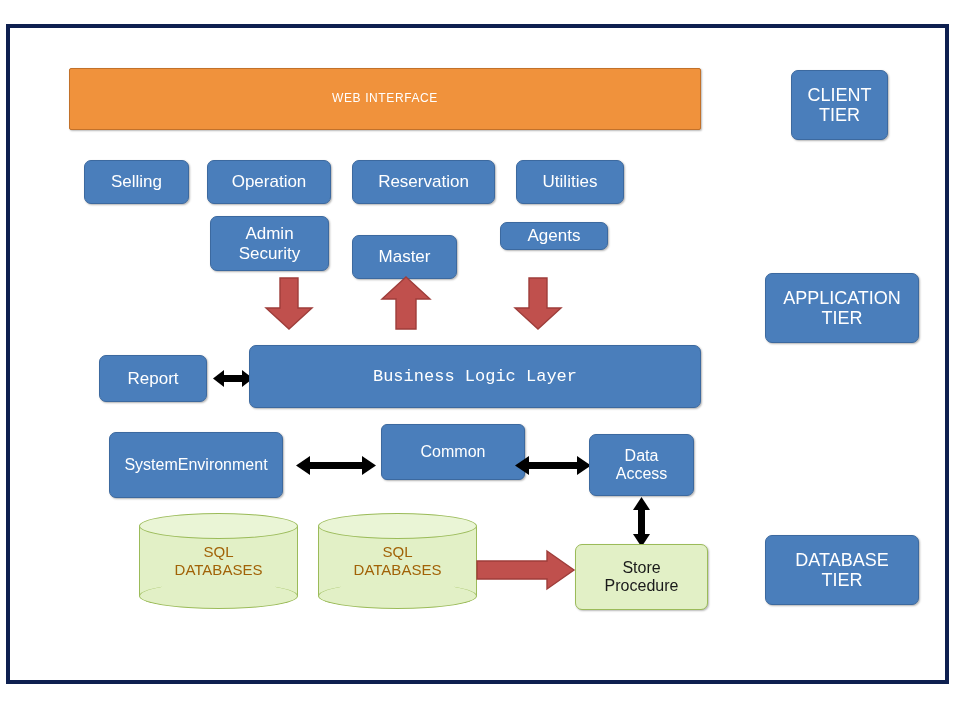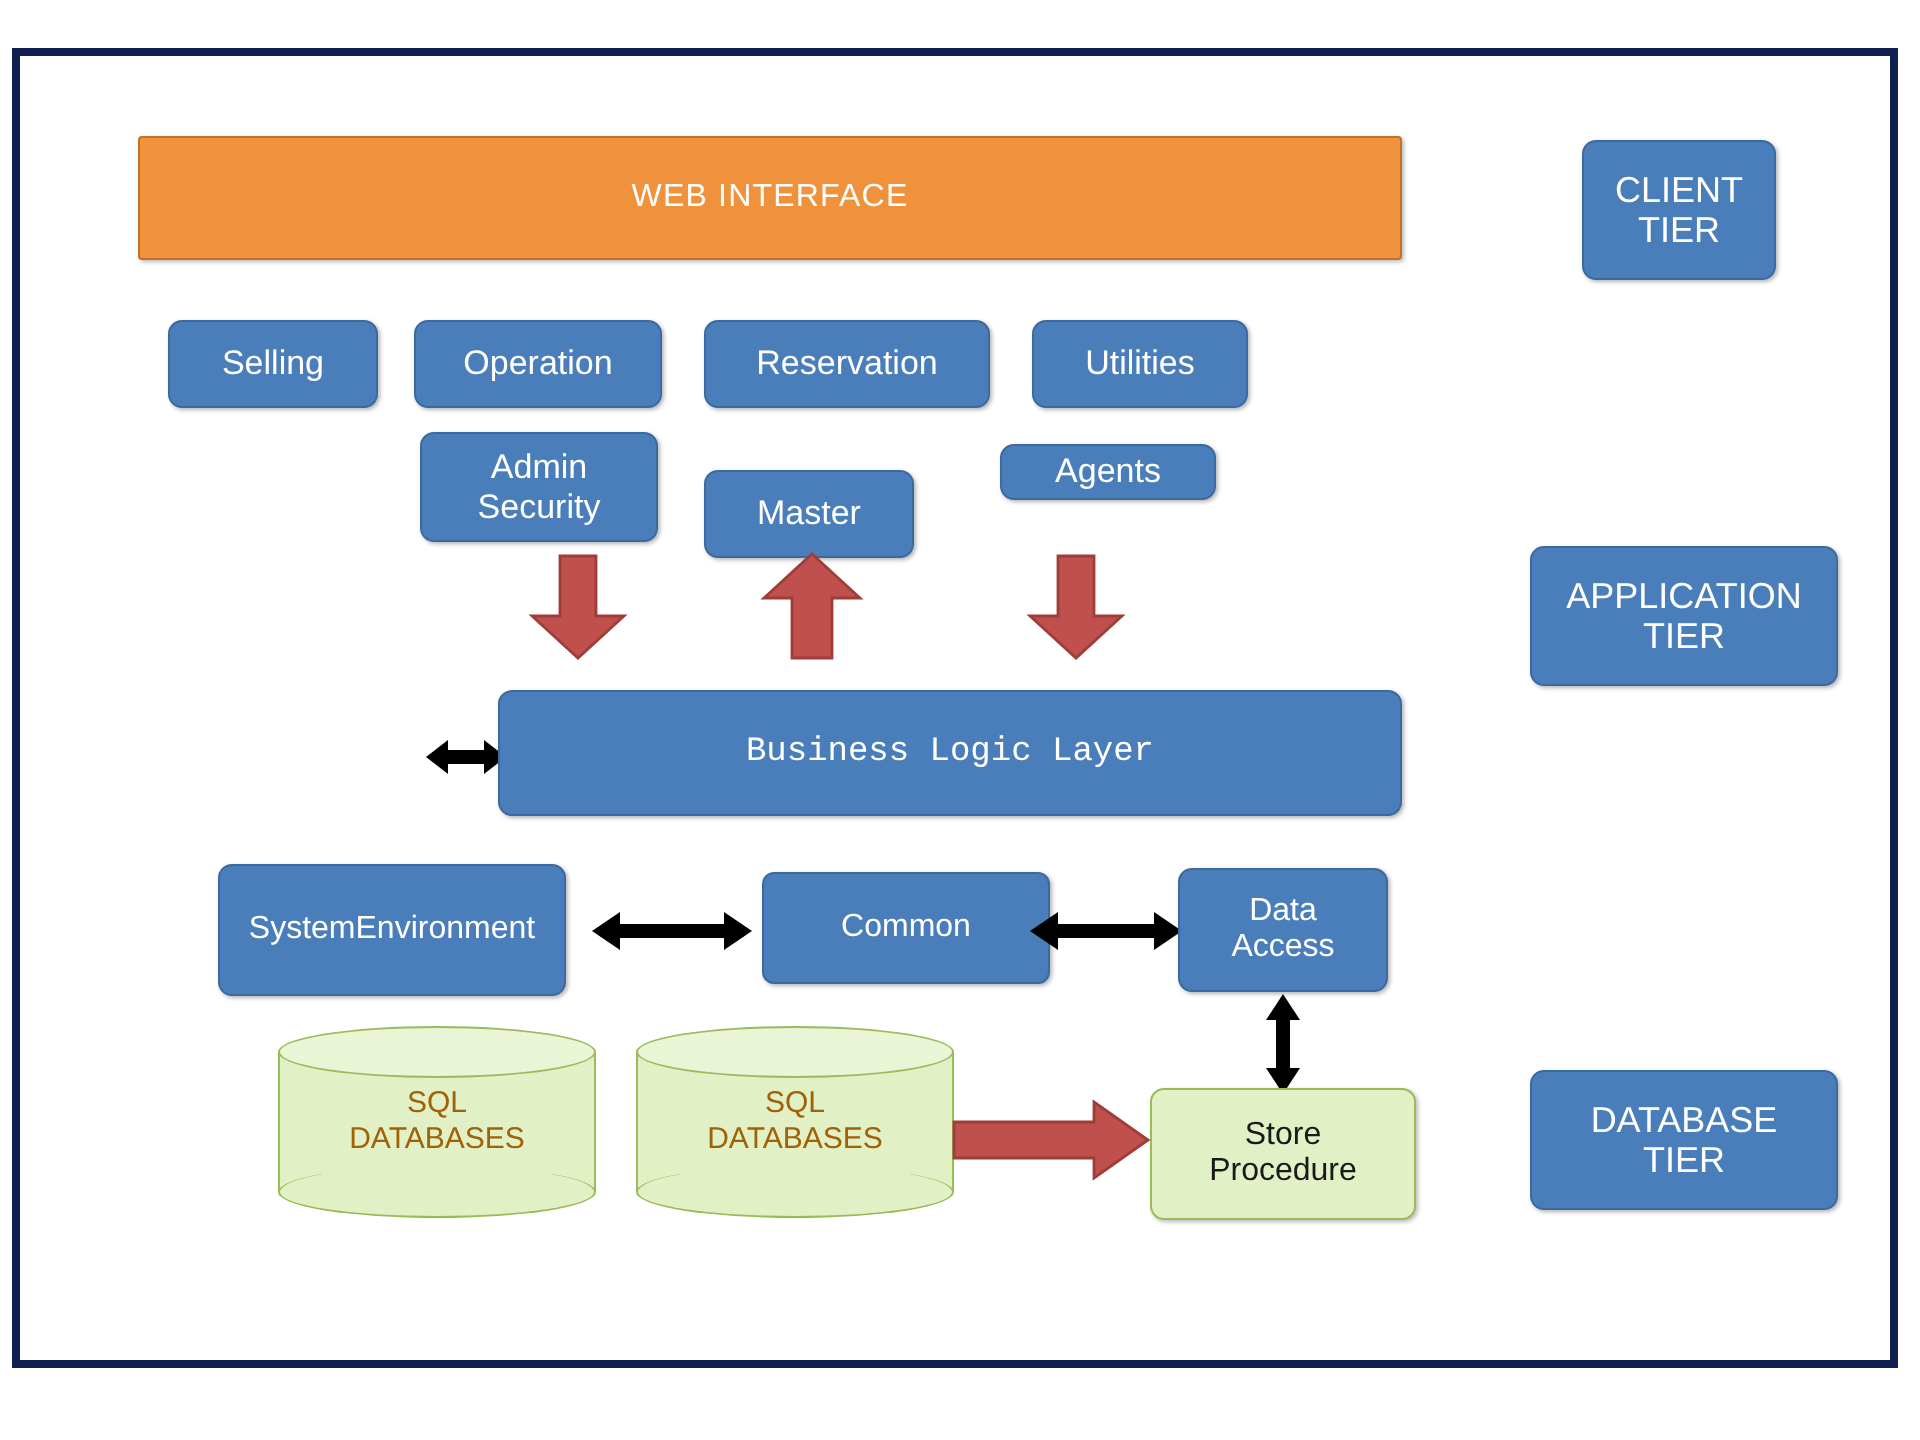--- a/index.html
+++ b/index.html
@@ -51,21 +51,21 @@
     color: #ffffff;
     border-radius: 2px;
     box-shadow: 1px 1px 2px rgba(0,0,0,0.28);
   }
   .green {
     background: #e2f0c6;
     border: 1px solid #9bbb59;
     color: #1a1a1a;
     box-shadow: 1px 1px 2px rgba(0,0,0,0.28);
   }
-  .banner-label { font-size: 16px; letter-spacing: 0.6px; }
+  .banner-label { font-size: 12px; letter-spacing: 0.6px; }
   .module-label { font-size: 17px; }
   .tier-label { font-size: 18px; }
   .bll-label { font-size: 17px; font-family: Liberation Mono, monospace; }
   .row3-label { font-size: 16px; }
   .sp-label { font-size: 16px; }
   .cyl-label { font-size: 15px; }
 
   
   .cylinder {
     position: absolute;
@@ -190,20 +190,23 @@
       <polygon points="27,1 51,23 37,23 37,53 17,53 17,23 3,23" fill="#c0504d" stroke="#9e3d3a" stroke-width="1.4"></polygon>
     </svg>
   </div>
 
   <div class="arrow" style="left:512px; top:278px;">
     <svg width="52" height="52" viewBox="0 0 52 52">
       <polygon points="17,0 35,0 35,30 49,30 26,51 3,30 17,30" fill="#c0504d" stroke="#9e3d3a" stroke-width="1.4"></polygon>
     </svg>
   </div>
 
+  <div class="node blue module-label" style="left:99px; top:355px; width:108px; height:47px;">
+    <span>Report</span>
+  </div>
 
   <div class="arrow" style="left:213px; top:366px;">
     <svg width="40" height="26" viewBox="0 0 40 26">
       <g fill="#000000">
         <rect x="8" y="9" width="24" height="7"></rect>
         <polygon points="0,12.5 11,4 11,21"></polygon>
         <polygon points="40,12.5 29,4 29,21"></polygon>
       </g>
     </svg>
   </div>
@@ -220,21 +223,21 @@
   <div class="arrow" style="left:296px; top:453px;">
     <svg width="80" height="26" viewBox="0 0 80 26">
       <g fill="#000000">
         <rect x="12" y="9" width="56" height="7"></rect>
         <polygon points="0,12.5 14,3 14,22"></polygon>
         <polygon points="80,12.5 66,3 66,22"></polygon>
       </g>
     </svg>
   </div>
 
-  <div class="node blue row3-label" style="left:381px; top:436px; width:144px; height:56px; border-radius:6px;">
+  <div class="node blue row3-label" style="left:381px; top:424px; width:144px; height:56px; border-radius:6px;">
     <span>Common</span>
   </div>
 
   <div class="arrow" style="left:515px; top:453px;">
     <svg width="76" height="26" viewBox="0 0 76 26">
       <g fill="#000000">
         <rect x="12" y="9" width="52" height="7"></rect>
         <polygon points="0,12.5 14,3 14,22"></polygon>
         <polygon points="76,12.5 62,3 62,22"></polygon>
       </g>

